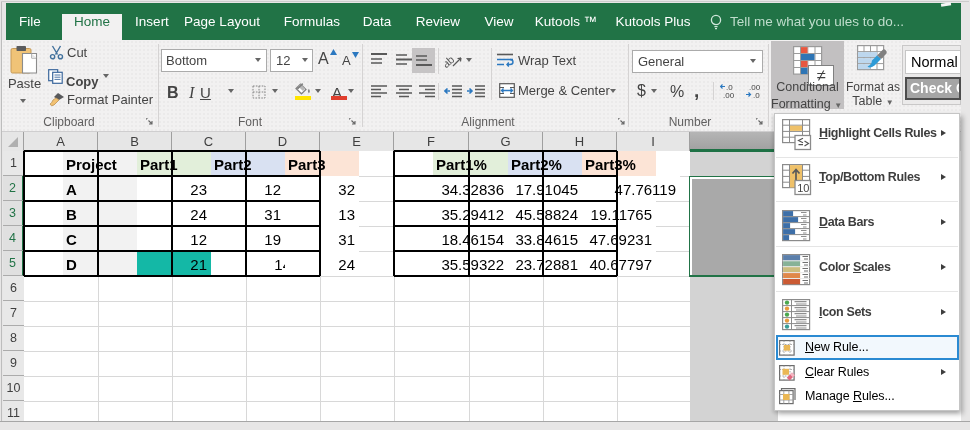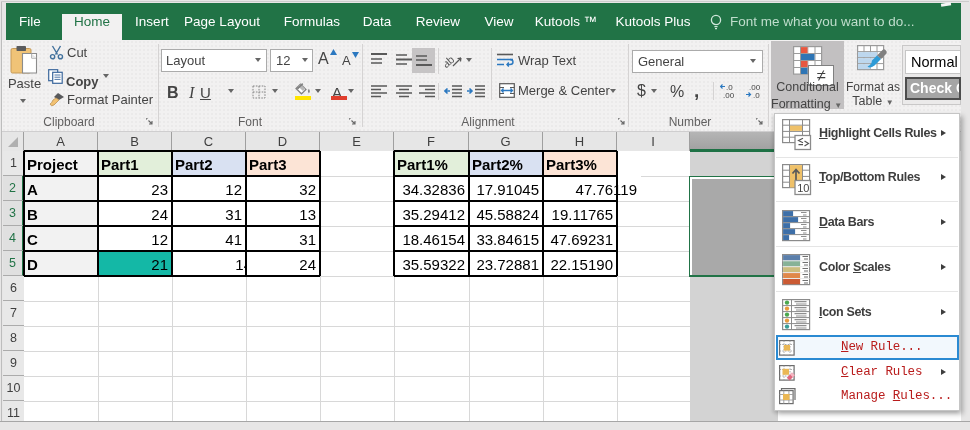--- a/index.html
+++ b/index.html
@@ -9,26 +9,26 @@
   .tab{color:#fff;font-size:13.5px;line-height:37px;text-align:center;white-space:nowrap;}
   .lbl{font-size:13px;color:#444;white-space:nowrap;}
   .glabel{font-size:12px;color:#605f5f;text-align:center;}
   .vsep{position:absolute;width:1px;background:#d5d3d3;}
   .combo{position:absolute;background:#fff;border:1px solid #ababab;box-sizing:border-box;}
   .darr{position:absolute;width:0;height:0;border-left:3.5px solid transparent;border-right:3.5px solid transparent;border-top:4px solid #666;}
   .colhdr{position:absolute;top:132px;height:19px;background:#e6e6e6;border-right:1px solid #9f9f9f;color:#3f3f3f;font-size:13px;text-align:center;line-height:19px;box-sizing:border-box;}
   .rowhdr{position:absolute;left:3px;width:21px;background:#e8e8e8;border-bottom:1px solid #ababab;color:#3f3f3f;font-size:12.5px;text-align:center;box-sizing:border-box;}
   .gvl{position:absolute;width:1px;background:#d8d8d8;}
   .ghl{position:absolute;height:1px;background:#d8d8d8;}
-  .cell{position:absolute;font-size:15px;color:#000;box-sizing:border-box;white-space:nowrap;overflow:hidden;}
+  .cell{position:absolute;font-size:15px;color:#000;box-sizing:border-box;white-space:nowrap;overflow:hidden;margin-left:39px;}
   .num{text-align:right;padding-right:4px;}
   .hd{font-weight:bold;padding-left:3px;}
   .blk{position:absolute;background:#000;}
   .mitem{position:absolute;left:819px;font-size:12.5px;font-weight:700;color:#3e3e3e;white-space:nowrap;letter-spacing:-0.35px;}
-  .msmall{position:absolute;left:841px;font-size:12.5px;color:#b91c1c;white-space:nowrap;letter-spacing:-0.1px;font-family:Liberation Mono, monospace;}
+  .msmall{position:absolute;left:805px;font-size:12.5px;color:#000000;white-space:nowrap;letter-spacing:-0.1px;}
   .marr{position:absolute;left:941px;width:0;height:0;border-top:3.8px solid transparent;border-bottom:3.8px solid transparent;border-left:5.2px solid #3e3e3e;}
   .msep{position:absolute;left:776px;width:182px;height:1px;background:#e5e5e5;}
   u{text-decoration:underline;}
 </style>
 </head>
 <body>
 
 <div class="abs" style="left:0;top:0;width:970px;height:430px;background:#e7e6e6;"></div>
 <div class="abs" style="left:1px;top:1px;width:1px;height:428px;background:#bdbdbd;"></div>
 <div class="abs" style="left:1px;top:1px;width:968px;height:1px;background:#cccccc;"></div>
@@ -41,21 +41,21 @@
 <div class="abs" style="left:62px;top:14px;width:60px;height:26px;background:#f2f1f1;"></div>
 <div class="abs tab" style="left:62px;top:3px;width:60px;color:#217346;">Home</div>
 <div class="abs tab" style="left:127px;top:3px;width:50px;">Insert</div>
 <div class="abs tab" style="left:177px;top:3px;width:90px;white-space:nowrap;">Page Layout</div>
 <div class="abs tab" style="left:277px;top:3px;width:70px;">Formulas</div>
 <div class="abs tab" style="left:352px;top:3px;width:50px;">Data</div>
 <div class="abs tab" style="left:412px;top:3px;width:52px;">Review</div>
 <div class="abs tab" style="left:477px;top:3px;width:44px;">View</div>
 <div class="abs tab" style="left:531px;top:3px;width:70px;">Kutools ™</div>
 <div class="abs tab" style="left:611px;top:3px;width:84px;">Kutools Plus</div>
-<div class="abs tab" style="left:730px;top:3px;width:230px;text-align:left;color:#bfddcc;">Font me what you want to do...</div>
+<div class="abs tab" style="left:730px;top:3px;width:230px;text-align:left;color:#bfddcc;">Tell me what you ules to do...</div>
 
 <svg class="abs" style="left:709px;top:14px;" width="14" height="17" viewBox="0 0 14 17">
   <circle cx="7" cy="6" r="4.6" fill="none" stroke="#cfe6da" stroke-width="1.3"></circle>
   <path d="M5 10.5 L9 10.5 M5.4 12.6 L8.6 12.6 M6 14.6 L8 14.6" stroke="#cfe6da" stroke-width="1.2" fill="none"></path>
 </svg>
 
 <div class="abs" style="left:941px;top:3px;width:10px;height:2.5px;background:#f5f5f5;transform:rotate(-8deg);"></div>
 
 <svg class="abs" style="left:10px;top:45px;" width="29" height="29" viewBox="0 0 29 29">
   <rect x="1" y="3.5" width="20" height="24.5" rx="1.5" fill="#f0c377" stroke="#c59a59" stroke-width="1"></rect>
@@ -88,21 +88,21 @@
 </svg>
 <div class="abs lbl" style="left:67px;top:92px;">Format Painter</div>
 <div class="abs glabel" style="left:29px;top:115px;width:80px;">Clipboard</div>
 
 <svg class="abs" style="left:146px;top:118px;" width="7" height="7" viewBox="0 0 7 7">
   <path d="M0 0 L0 2 M0 0 L2 0 M2.5 2.5 L6 6 M6 3 L6 6 L3 6" stroke="#666" stroke-width="1.1" fill="none"></path>
 </svg>
 <div class="vsep" style="left:158px;top:44px;height:83px;"></div>
 
 <div class="combo" style="left:161px;top:49px;width:106px;height:23px;"></div>
-<div class="abs lbl" style="left:166px;top:53px;">Layout</div>
+<div class="abs lbl" style="left:166px;top:53px;">Bottom</div>
 <div class="darr" style="left:255px;top:58px;"></div>
 <div class="combo" style="left:270px;top:49px;width:43px;height:23px;"></div>
 <div class="abs lbl" style="left:276px;top:53px;">12</div>
 <div class="darr" style="left:302px;top:58px;"></div>
 <div class="abs lbl" style="left:318px;top:50px;font-size:16px;">A</div>
 <svg class="abs" style="left:330px;top:49px;" width="7" height="6" viewBox="0 0 7 6">
     <path d="M3.5 0 L7 6 L0 6 Z" fill="#2b78c0"></path>
   </svg>
 <div class="abs lbl" style="left:342px;top:53px;font-size:13px;">A</div>
 <svg class="abs" style="left:352px;top:52px;" width="7" height="6" viewBox="0 0 7 6">
@@ -318,37 +318,37 @@
 <div class="cell hd" style="left:24px;top:201px;width:74px;height:25px;line-height:27px;background:#f2f2f2;">B</div>
 <div class="cell hd" style="left:24px;top:226px;width:74px;height:25px;line-height:27px;background:#f2f2f2;">C</div>
 <div class="cell hd" style="left:24px;top:251px;width:74px;height:25px;line-height:27px;background:#f2f2f2;">D</div>
 <div class="cell num" style="left:98px;top:176px;width:74px;height:25px;line-height:27px;background:#fff;">23</div>
 <div class="cell num" style="left:172px;top:176px;width:74px;height:25px;line-height:27px;background:#fff;">12</div>
 <div class="cell num" style="left:246px;top:176px;width:74px;height:25px;line-height:27px;background:#fff;">32</div>
 <div class="cell num" style="left:98px;top:201px;width:74px;height:25px;line-height:27px;background:#fff;">24</div>
 <div class="cell num" style="left:172px;top:201px;width:74px;height:25px;line-height:27px;background:#fff;">31</div>
 <div class="cell num" style="left:246px;top:201px;width:74px;height:25px;line-height:27px;background:#fff;">13</div>
 <div class="cell num" style="left:98px;top:226px;width:74px;height:25px;line-height:27px;background:#fff;">12</div>
-<div class="cell num" style="left:172px;top:226px;width:74px;height:25px;line-height:27px;background:#fff;">41</div>
+<div class="cell num" style="left:172px;top:226px;width:74px;height:25px;line-height:27px;background:#fff;">19</div>
 <div class="cell num" style="left:246px;top:226px;width:74px;height:25px;line-height:27px;background:#fff;">31</div>
 <div class="cell num" style="left:98px;top:251px;width:74px;height:25px;line-height:27px;background:#14b8a6;">21</div>
 <div class="cell num" style="left:172px;top:251px;width:84px;height:25px;line-height:27px;background:#fff;">14</div>
 <div class="cell num" style="left:246px;top:251px;width:74px;height:25px;line-height:27px;background:#fff;">24</div>
 <div class="cell num" style="left:394px;top:176px;width:75px;height:25px;line-height:27px;background:#fff;">34.32836</div>
 <div class="cell num" style="left:469px;top:176px;width:74px;height:25px;line-height:27px;background:#fff;">17.91045</div>
 <div class="cell num" style="left:543px;top:176px;width:98px;height:25px;line-height:27px;background:#fff;">47.76119</div>
 <div class="cell num" style="left:394px;top:201px;width:75px;height:25px;line-height:27px;background:#fff;">35.29412</div>
 <div class="cell num" style="left:469px;top:201px;width:74px;height:25px;line-height:27px;background:#fff;">45.58824</div>
 <div class="cell num" style="left:543px;top:201px;width:74px;height:25px;line-height:27px;background:#fff;">19.11765</div>
 <div class="cell num" style="left:394px;top:226px;width:75px;height:25px;line-height:27px;background:#fff;">18.46154</div>
 <div class="cell num" style="left:469px;top:226px;width:74px;height:25px;line-height:27px;background:#fff;">33.84615</div>
 <div class="cell num" style="left:543px;top:226px;width:74px;height:25px;line-height:27px;background:#fff;">47.69231</div>
 <div class="cell num" style="left:394px;top:251px;width:75px;height:25px;line-height:27px;background:#fff;">35.59322</div>
 <div class="cell num" style="left:469px;top:251px;width:74px;height:25px;line-height:27px;background:#fff;">23.72881</div>
-<div class="cell num" style="left:543px;top:251px;width:74px;height:25px;line-height:27px;background:#fff;">22.15190</div>
+<div class="cell num" style="left:543px;top:251px;width:74px;height:25px;line-height:27px;background:#fff;">40.67797</div>
 <div class="blk" style="left:24px;top:150.25px;width:296px;height:1.5px;"></div>
 <div class="blk" style="left:24px;top:175.25px;width:296px;height:1.5px;"></div>
 <div class="blk" style="left:24px;top:200.25px;width:296px;height:1.5px;"></div>
 <div class="blk" style="left:24px;top:225.25px;width:296px;height:1.5px;"></div>
 <div class="blk" style="left:24px;top:250.25px;width:296px;height:1.5px;"></div>
 <div class="blk" style="left:24px;top:275.25px;width:296px;height:1.5px;"></div>
 <div class="blk" style="left:23.25px;top:151px;width:1.5px;height:125px;"></div>
 <div class="blk" style="left:97.25px;top:151px;width:1.5px;height:125px;"></div>
 <div class="blk" style="left:171.25px;top:151px;width:1.5px;height:125px;"></div>
 <div class="blk" style="left:245.25px;top:151px;width:1.5px;height:125px;"></div>

